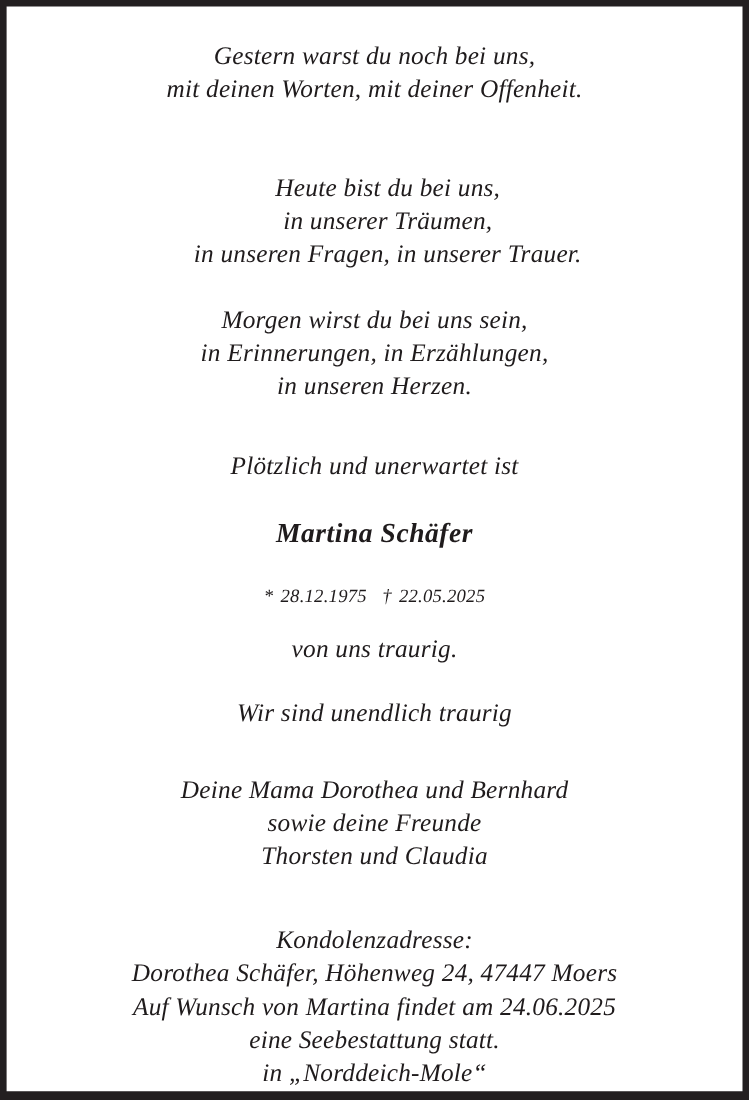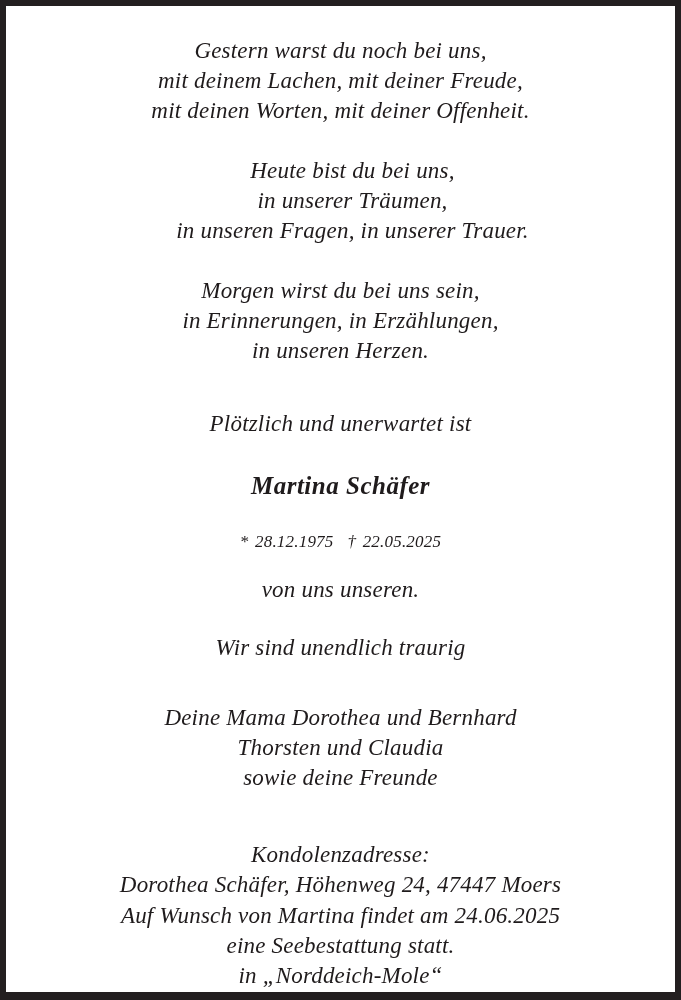--- a/index.html
+++ b/index.html
@@ -33,21 +33,20 @@
   .dates .gap { display: inline-block; width: 14px; }
 </style>
 </head>
 <body>
 
 <div class="frame">
   <div class="content">
 
     <div class="block" style="top:30px;">
       <span class="line">Gestern warst du noch bei uns,</span>
-      <span class="line">mit deinem Lachen, mit deiner Freude,</span>
       <span class="line">mit deinen Worten, mit deiner Offenheit.</span>
     </div>
 
     <div class="block" style="top:150px;margin-left:12px;">
       <span class="line">Heute bist du bei uns,</span>
       <span class="line">in unserer Träumen,</span>
       <span class="line">in unseren Fragen, in unserer Trauer.</span>
     </div>
 
     <div class="block" style="top:270px;">
@@ -64,31 +63,31 @@
       <span class="line name">Martina Schäfer</span>
     </div>
 
     <div class="block dates" style="top:521px;">
       <span class="line">
         <span>* 28.12.1975</span><span class="gap"></span><span>† 22.05.2025</span>
       </span>
     </div>
 
     <div class="block" style="top:569px;">
-      <span class="line">von uns unseren.</span>
+      <span class="line">von uns traurig.</span>
     </div>
 
     <div class="block" style="top:627px;">
       <span class="line">Wir sind unendlich traurig</span>
     </div>
 
     <div class="block" style="top:697px;">
       <span class="line">Deine Mama Dorothea und Bernhard</span>
+      <span class="line">sowie deine Freunde</span>
       <span class="line">Thorsten und Claudia</span>
-      <span class="line">sowie deine Freunde</span>
     </div>
 
     <div class="block" style="top:834px;">
       <span class="line">Kondolenzadresse:</span>
       <span class="line">Dorothea Schäfer, Höhenweg 24, 47447 Moers</span>
     </div>
 
     <div class="block" style="top:895px;">
       <span class="line">Auf Wunsch von Martina findet am 24.06.2025</span>
       <span class="line">eine Seebestattung statt.</span>

